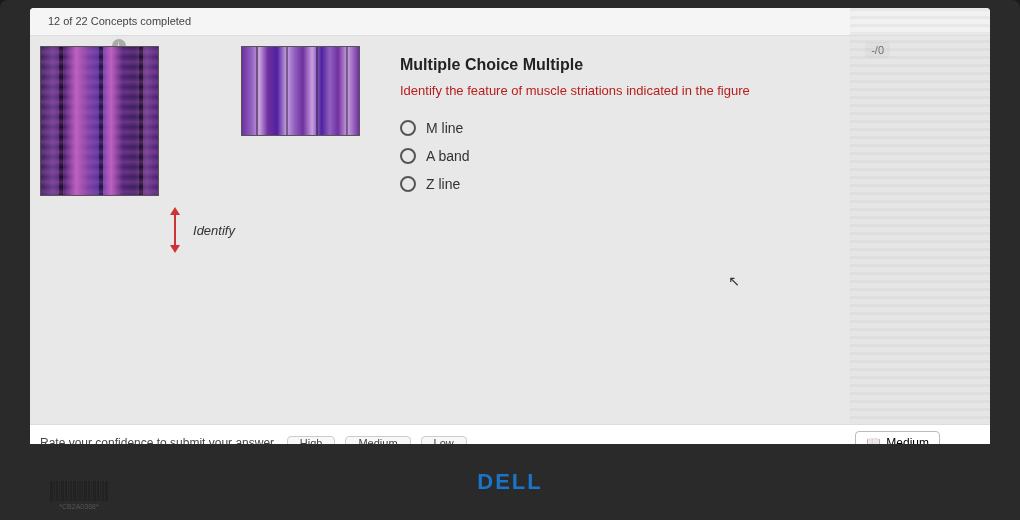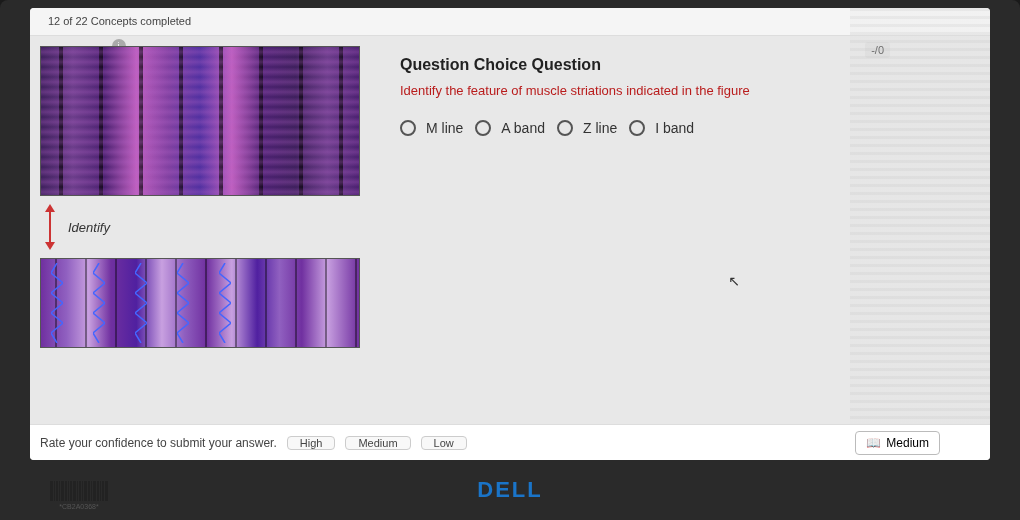--- a/index.html
+++ b/index.html
@@ -94,21 +94,21 @@
       height: calc(100% - 28px - 36px);
       padding: 10px;
       gap: 20px;
     }
 
     
     .image-panel {
       width: 320px;
       flex-shrink: 0;
       display: flex;
-      flex-direction: column;
+      flex-direction: row;
       gap: 6px;
     }
 
     .muscle-image-top {
       width: 100%;
       height: 150px;
       background: linear-gradient(
         to right,
         #3d1f5c 0%, #6b3d8a 10%, #4a2070 20%,
         #c060c0 30%, #8040a0 40%, #5030a0 50%,
@@ -242,21 +242,21 @@
 
     .question-text {
       font-size: 13px;
       color: #b91c1c;
       margin-bottom: 20px;
       line-height: 1.4;
     }
 
     .options-list {
       display: flex;
-      flex-direction: row;
+      flex-direction: column;
       gap: 12px;
     }
 
     .option-item {
       display: flex;
       align-items: center;
       gap: 10px;
       cursor: pointer;
     }
 
@@ -365,21 +365,21 @@
       font-size: 10px;
       color: #333;
     }
 
     
     .laptop-bottom {
       position: absolute;
       bottom: 0;
       left: 0;
       right: 0;
-      height: 60px;
+      height: 76px;
       background: #2a2a2a;
       display: flex;
       align-items: center;
       justify-content: center;
     }
 
     .dell-logo {
       font-size: 22px;
       font-weight: bold;
       color: #1a74c8;
@@ -520,39 +520,35 @@
               <polyline points="6,0 0,10 12,20 0,30 12,40 0,50 12,60 0,70 6,80" fill="none" stroke="#4466ff" stroke-width="1.5"></polyline>
             </svg>
             <svg width="12" height="80">
               <polyline points="6,0 0,10 12,20 0,30 12,40 0,50 12,60 0,70 6,80" fill="none" stroke="#4466ff" stroke-width="1.5"></polyline>
             </svg>
           </div>
         </div>
       </div>
 
       <div class="question-panel">
-        <div class="question-title">Question Choice Question</div>
+        <div class="question-title">Multiple Choice Multiple</div>
         <div class="question-text">Identify the feature of muscle striations indicated in the figure</div>
 
         <div class="options-list">
           <div class="option-item">
             <div class="radio-circle"></div>
             <span class="option-label">M line</span>
           </div>
           <div class="option-item">
             <div class="radio-circle"></div>
             <span class="option-label">A band</span>
           </div>
           <div class="option-item">
             <div class="radio-circle"></div>
             <span class="option-label">Z line</span>
-          </div>
-          <div class="option-item">
-            <div class="radio-circle"></div>
-            <span class="option-label">I band</span>
           </div>
         </div>
       </div>
 
     </div>
 
     <div class="score-badge">-/0</div>
 
     <div class="blind-effect"></div>
 

